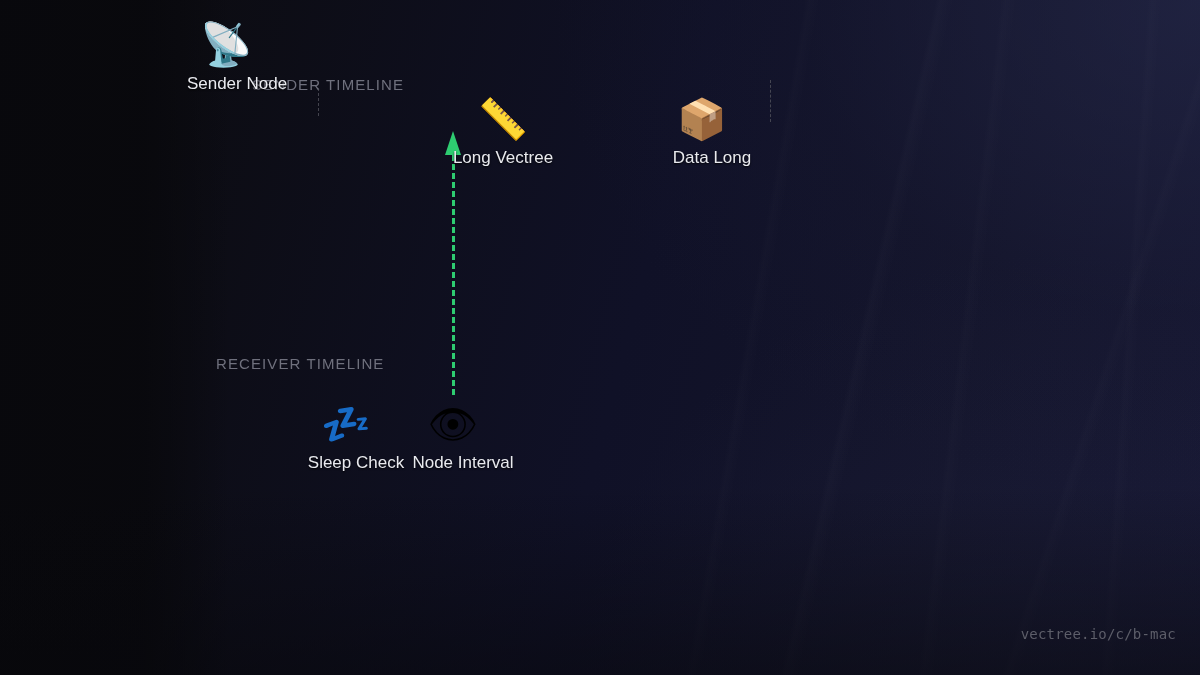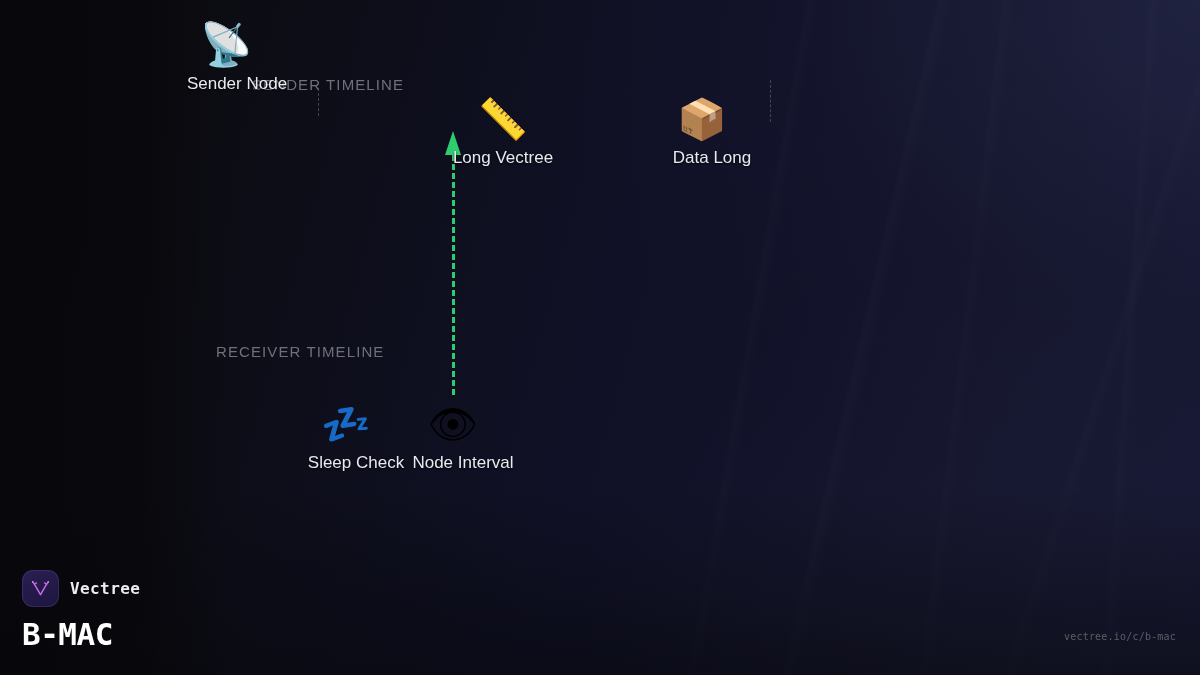--- a/index.html
+++ b/index.html
@@ -48,21 +48,21 @@
   
   .band-label {
     position:absolute;
     color:#6f707d;
     font-size:15px;
     letter-spacing:1.1px;
     white-space:nowrap;
     font-family:"Liberation Sans", sans-serif;
   }
   #sender-band-label   { left:216px; top:76px;margin-left:36px; }
-  #receiver-band-label { left:216px; top:343px; }
+  #receiver-band-label { left:216px; top:355px; }
 
   
   .node {
     position:absolute;
     display:flex;
     flex-direction:column;
     align-items:center;
     width:160px;
   }
   .node .glyph {
@@ -156,21 +156,21 @@
     font-family:"DejaVu Sans Mono", monospace;
     font-size:31px;
     font-weight:bold;
     letter-spacing:-0.5px;
   }
   #footer-url {
     position:absolute;
     right:24px; bottom:33px;
     color:#5d5e69;
     font-family:"DejaVu Sans Mono", monospace;
-    font-size:10px;
+    font-size:14px;
     letter-spacing:0.2px;
   }
 </style>
 </head>
 <body>
 
 <div id="stage">
 
   <div class="streaks"></div>
   <div class="left-wash"></div>
@@ -206,31 +206,16 @@
   <div class="node" id="node-sleep">
     <div class="glyph">💤</div>
     <div class="caption">Sleep Check</div>
   </div>
 
   <div class="node" id="node-check">
     <div class="glyph">👁</div>
     <div class="caption">Node Interval</div>
   </div>
 
-  <div id="brand">
-    <div class="brand-row">
-      <div class="brand-mark">
-        <svg width="21" height="21" viewBox="0 0 24 24" aria-hidden="true">
-          <path d="M5 7 L12 19 L19 7" fill="none" stroke="#c96ae8" stroke-width="1.7" stroke-linecap="round" stroke-linejoin="round"></path>
-          <path d="M5 7 L3.2 4.6 M5 7 L7.4 5.6" fill="none" stroke="#c96ae8" stroke-width="1.5" stroke-linecap="round"></path>
-          <path d="M19 7 L20.8 4.6 M19 7 L16.6 5.6" fill="none" stroke="#c96ae8" stroke-width="1.5" stroke-linecap="round"></path>
-          <circle cx="3.2" cy="4.4" r="1.1" fill="#d988f2"></circle>
-          <circle cx="20.8" cy="4.4" r="1.1" fill="#d988f2"></circle>
-        </svg>
-      </div>
-      <div class="brand-name">Vectree</div>
-    </div>
-    <div class="brand-title">B-MAC</div>
-  </div>
 
   <div id="footer-url">vectree.io/c/b-mac</div>
 
 </div>
 
 </body></html>

